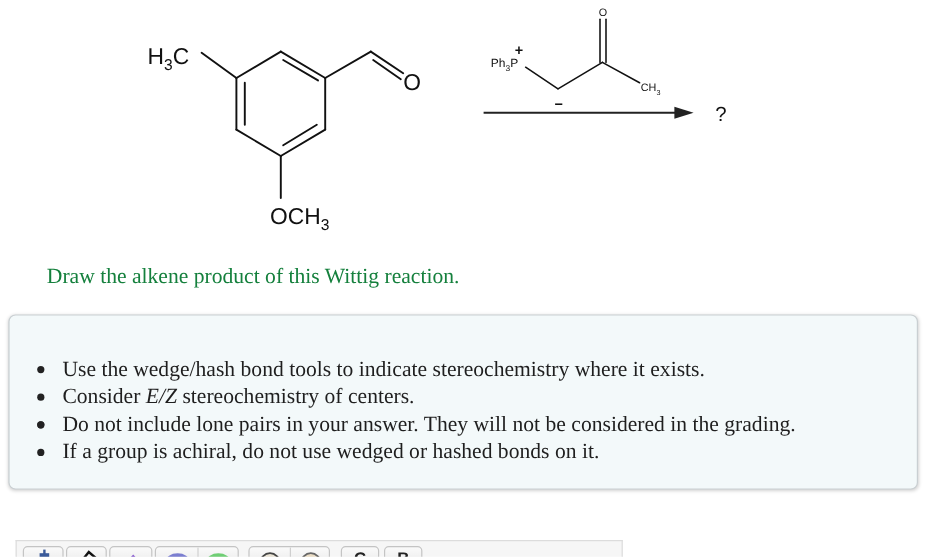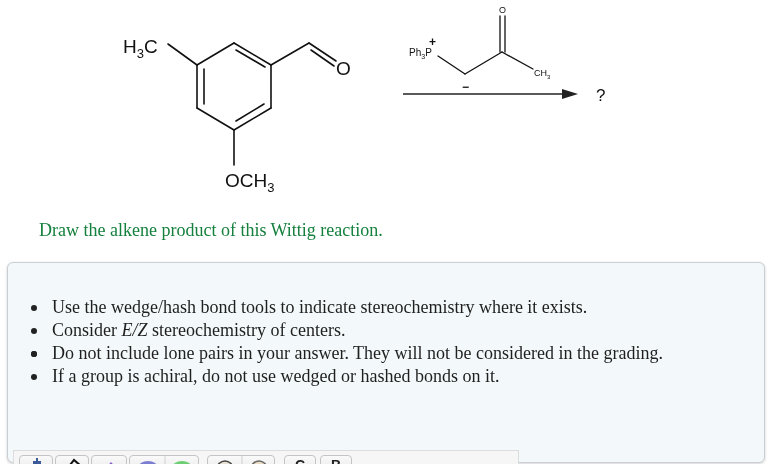--- a/index.html
+++ b/index.html
@@ -8,21 +8,21 @@
     background: #ffffff; position: relative;
     font-family: "Liberation Serif", "DejaVu Serif", serif;
     color: #1a1a1a;
   }
   .scheme { position: absolute; left: 0; top: 0; width: 772px; height: 205px; }
   .prompt {
     position: absolute; left: 7px; top: 219px;
     font-size: 18px; line-height: 22px; color: #15803d; margin-left: 32px;
   }
   .info-box {
-    position: absolute; left: 7px; top: 262px; width: 758px; height: 201px;
+    position: absolute; left: 7px; top: 262px; width: 758px; height: 146px;
     box-sizing: border-box;
     background: #f3f9fa;
     border: 1px solid #c9cfd2;
     border-radius: 6px;
     box-shadow: 0 1px 3px rgba(0,0,0,0.18);
   }
   .info-box ul {
     margin: 0; padding: 0; list-style: none;
     position: absolute; left: 44px; top: 33px;
   }

